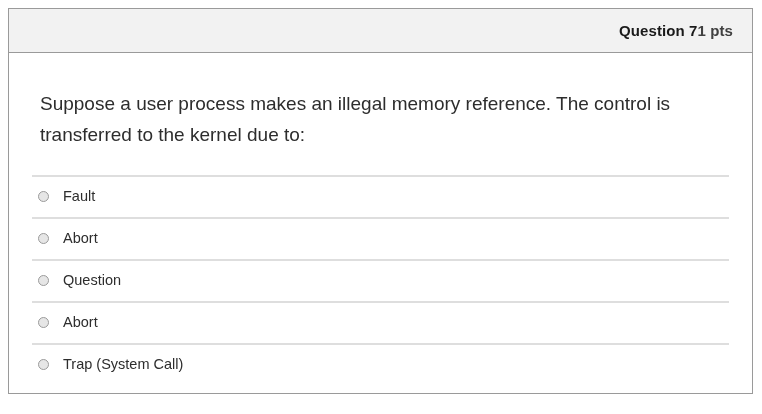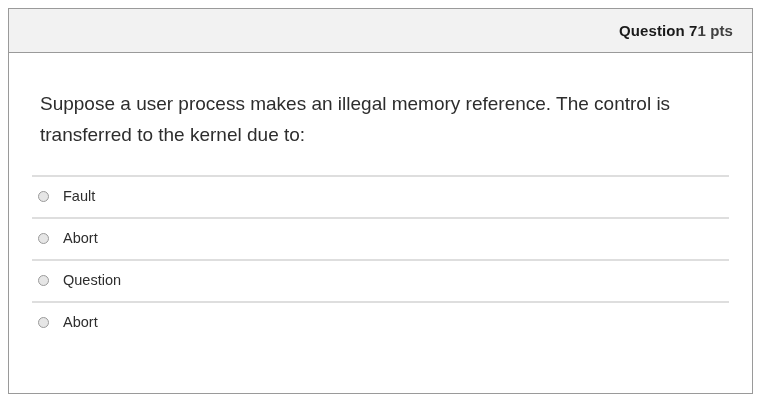--- a/index.html
+++ b/index.html
@@ -126,17 +126,21 @@
       <li class="answer-row">
         <span class="radio-button"></span>
         <span class="answer-label">Question</span>
       </li>
 
       <li class="answer-row">
         <span class="radio-button"></span>
         <span class="answer-label">Abort</span>
       </li>
 
+      <li class="answer-row">
+        <span class="radio-button"></span>
+        <span class="answer-label">Trap (System Call)</span>
+      </li>
 
     </ul>
 
   </div>
 </div>
 
 </body></html>

